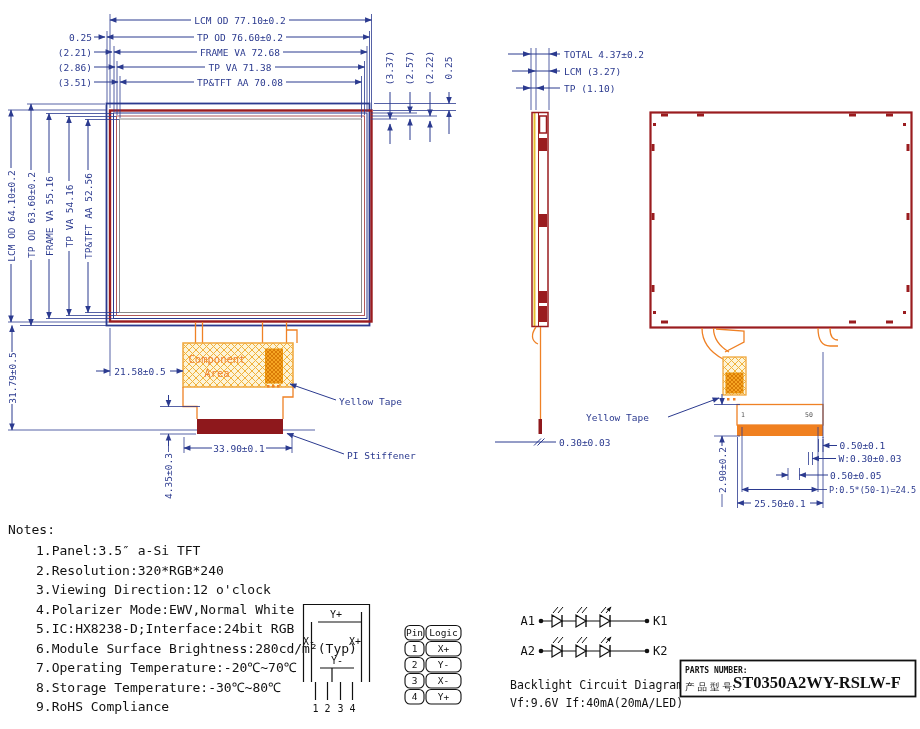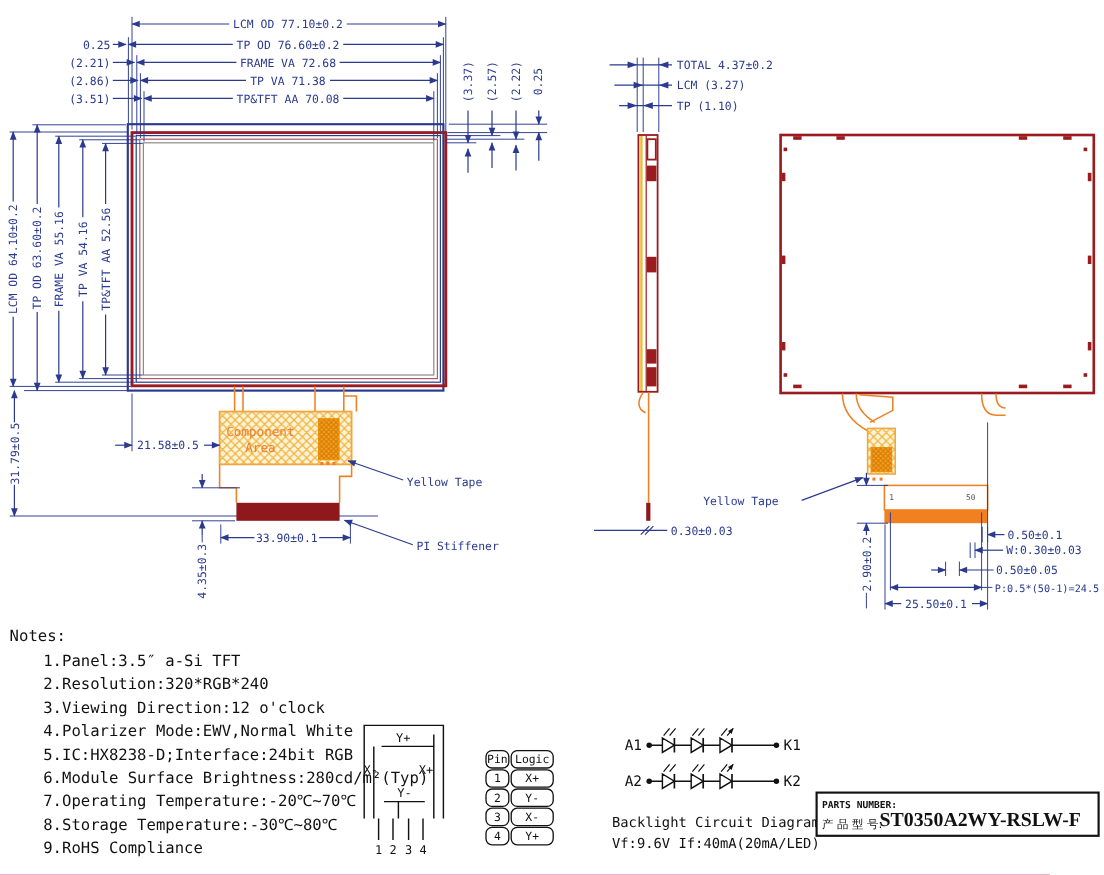--- a/index.html
+++ b/index.html
@@ -1,16 +1,16 @@
 <!DOCTYPE html>
 <html><head>
 <meta charset="utf-8">
 <style>
   html,body{margin:0;padding:0;background:#fff;}
-  #sheet{width:875px;height:729px;position:relative;background:#be185d;}
+  #sheet{width:875px;height:729px;position:relative;background:#0ea5e9;}
   svg{display:block;font-family:"DejaVu Sans Mono","Liberation Mono",monospace;}
   .dl{stroke:#2b3a8f;stroke-width:1;fill:none;}
   .dlt{stroke:#2b3a8f;stroke-width:.8;fill:none;}
   .dt{fill:#2b3a8f;font-size:9.5px;}
   .dt2{fill:#2b3a8f;font-size:8.5px;}
   .red2{stroke:#9a1c1f;stroke-width:2.4;fill:none;}
   .red15{stroke:#9a1c1f;stroke-width:1.5;fill:none;}
   .blue2{stroke:#2b3a8f;stroke-width:1.8;fill:none;}
   .tblue{stroke:#2b3a8f;stroke-width:1;fill:none;}
   .tred{stroke:#b0595a;stroke-width:1;fill:none;}

